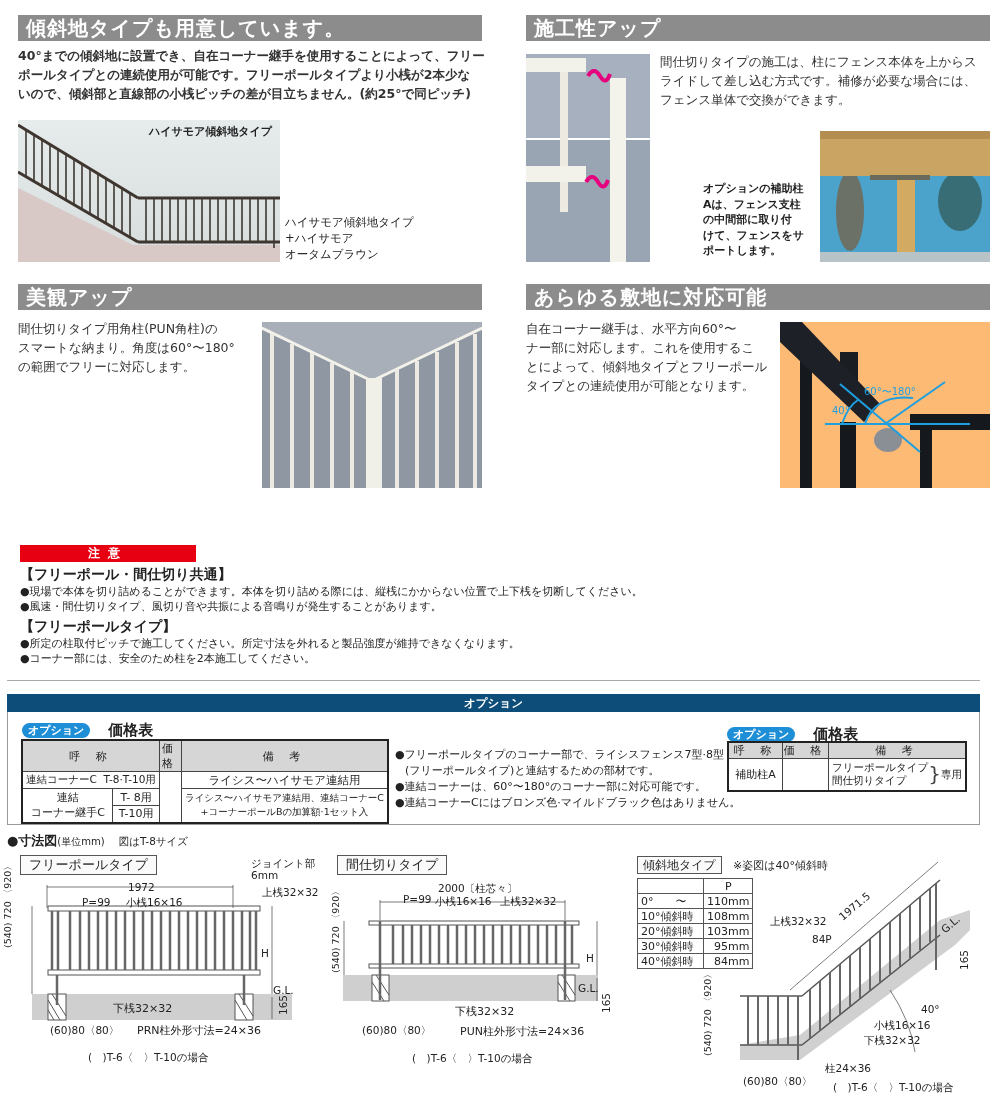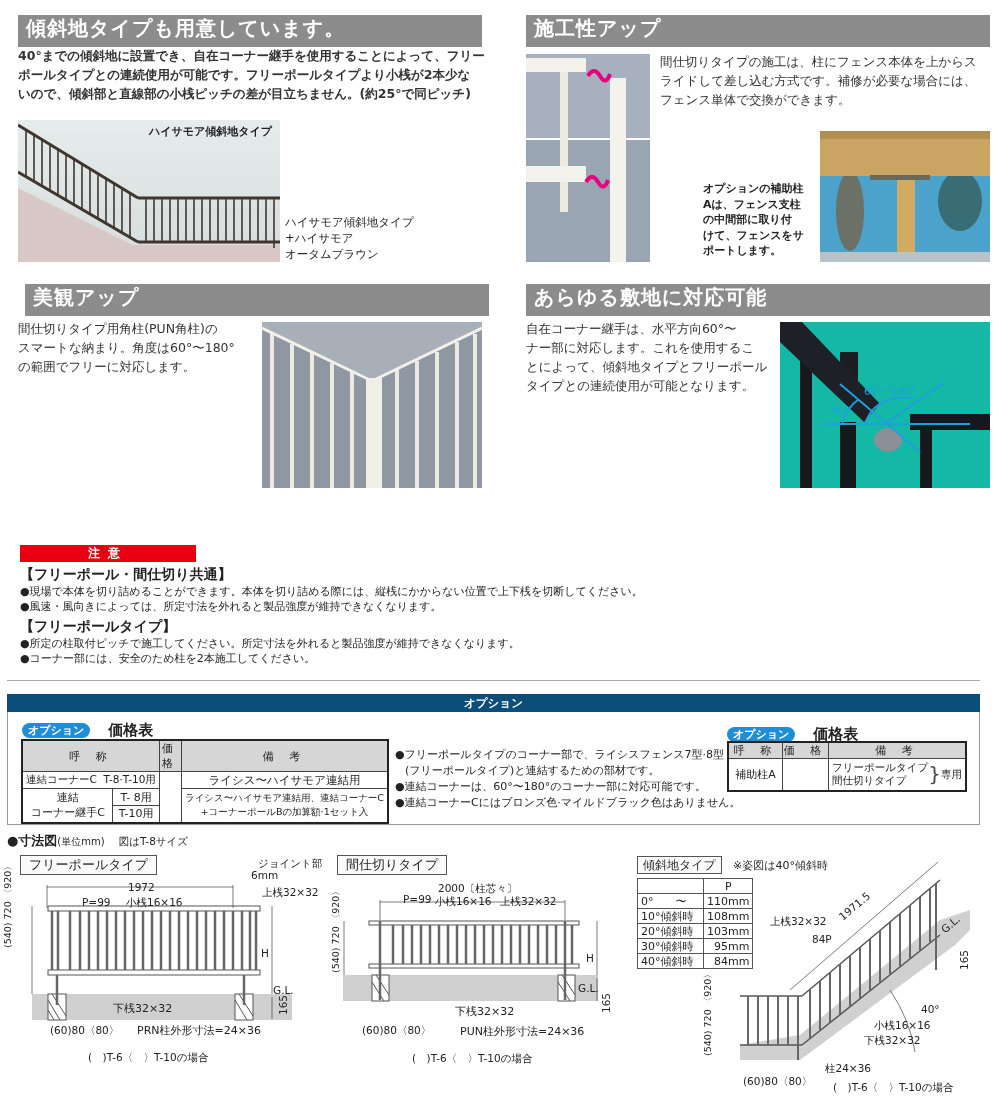--- a/index.html
+++ b/index.html
@@ -1,18 +1,18 @@
 <!DOCTYPE html>
 <html><head>
 <meta charset="utf-8">
 <style>
   * { box-sizing: border-box; margin: 0; padding: 0; }
   body { width: 1000px; height: 1110px; background: #fff; font-family: "DejaVu Sans", sans-serif; color: #222; position: relative; overflow: hidden; }
   .abs { position: absolute; }
-  .sec-head { position: absolute; background: #8c8c8c; color: #fff; font-weight: bold; font-size: 20px; line-height: 26px; height: 32px; padding-left: 8px; letter-spacing: 1px; }
+  .sec-head { position: absolute; background: #8c8c8c; color: #fff; font-weight: bold; font-size: 20px; line-height: 26px; height: 26px; padding-left: 8px; letter-spacing: 1px; }
   .body-text { position: absolute; font-size: 12.5px; line-height: 19px; color: #333; }
   .cap { position: absolute; font-size: 11.5px; line-height: 16px; color: #222; }
   .photo { position: absolute; overflow: hidden; }
   .caution-bar { position: absolute; left: 20px; top: 545px; width: 176px; height: 17px; background: #e60012; color: #fff; font-size: 12px; text-align: center; line-height: 17px; font-weight: bold; letter-spacing: 8px; }
   .caution { position: absolute; left: 20px; font-size: 11px; line-height: 14px; color: #222; }
   .caution.h { font-weight: bold; font-size: 14px; }
   .opt-band { position: absolute; left: 7px; top: 694px; width: 973px; height: 18px; background: #0d4d7a; color: #fff; font-weight: bold; font-size: 11.5px; line-height: 18px; text-align: center; }
   .opt-box { position: absolute; left: 7px; top: 712px; width: 973px; height: 113px; border-left: 1px solid #999; border-right: 1px solid #999; border-bottom: 1px solid #999; }
   .pill { display: inline-block; background: #1e8fd6; color: #fff; font-size: 11px; line-height: 15px; padding: 0 6px; border-radius: 8px; font-weight: bold; vertical-align: middle; }
   .pt-title { font-size: 15px; font-weight: bold; vertical-align: middle; margin-left: 18px; }
@@ -121,21 +121,21 @@
     <ellipse cx="30" cy="80" rx="14" ry="40" fill="#7a5b3c" opacity="0.7"></ellipse>
     <ellipse cx="140" cy="70" rx="22" ry="30" fill="#2c4a3a" opacity="0.6"></ellipse>
     <rect x="0" y="0" width="170" height="45" fill="#c9a463"></rect>
     <rect x="0" y="0" width="170" height="8" fill="#b48e50"></rect>
     <rect x="50" y="44" width="60" height="5" fill="#6a6a5a"></rect>
     <rect x="77" y="49" width="18" height="72" fill="#d2aa62"></rect>
     <rect x="0" y="121" width="170" height="10" fill="#b8c3c8"></rect>
   </svg>
 </div>
 
-<div class="sec-head" style="left:25px;top:284px;width:464px;">美観アップ</div>
+<div class="sec-head" style="left:18px;top:284px;width:464px;">美観アップ</div>
 <div class="body-text" style="left:18px;top:319px;width:250px;">
   <div>間仕切りタイプ用角柱(PUN角柱)の</div>
   <div>スマートな納まり。角度は60°〜180°</div>
   <div>の範囲でフリーに対応します。</div>
 </div>
 <div class="photo" style="left:262px;top:322px;width:220px;height:166px;background:#8f97a3;">
   <svg width="220" height="166" viewBox="0 0 220 166">
     <polygon points="0,0 220,0 220,8 112,58 0,8" fill="#a9afb8"></polygon>
     <g stroke="#f2f1ea" stroke-width="3">
       <line x1="0" y1="6" x2="108" y2="58"></line>
@@ -157,21 +157,21 @@
   </svg>
 </div>
 
 <div class="sec-head" style="left:526px;top:284px;width:464px;">あらゆる敷地に対応可能</div>
 <div class="body-text" style="left:526px;top:319px;width:250px;">
   <div>自在コーナー継手は、水平方向60°〜</div>
   <div>ナー部に対応します。これを使用するこ</div>
   <div>とによって、傾斜地タイプとフリーポール</div>
   <div>タイプとの連続使用が可能となります。</div>
 </div>
-<div class="photo" style="left:780px;top:322px;width:210px;height:166px;background:#14b8a6;">
+<div class="photo" style="left:780px;top:322px;width:210px;height:166px;background:#fdba74;">
   <svg width="210" height="166" viewBox="0 0 210 166">
     <rect x="20" y="30" width="12" height="136" fill="#15181c"></rect>
     <rect x="60" y="30" width="18" height="40" fill="#1a1d22"></rect>
     <polygon points="0,0 22,0 100,82 84,100 0,20" fill="#1d2127"></polygon>
     <rect x="60" y="100" width="16" height="66" fill="#15181c"></rect>
     <rect x="130" y="92" width="80" height="16" fill="#15181c"></rect>
     <rect x="140" y="108" width="12" height="58" fill="#15181c"></rect>
     <ellipse cx="108" cy="118" rx="14" ry="12" fill="#8a8f96"></ellipse>
     <g stroke="#1e9fe0" stroke-width="2" fill="none">
       <line x1="45" y1="102" x2="190" y2="102"></line>
@@ -181,21 +181,21 @@
       <path d="M85 102 q10 -30 48 -26"></path>
     </g>
     <text x="84" y="73" font-size="10" fill="#1e9fe0" font-family="DejaVu Sans, sans-serif">60°〜180°</text>
     <text x="52" y="92" font-size="10" fill="#1e9fe0" font-family="DejaVu Sans, sans-serif">40°</text>
   </svg>
 </div>
 
 <div class="caution-bar">注意</div>
 <div class="caution h" style="top:567px;">【フリーポール・間仕切り共通】</div>
 <div class="caution" style="top:585px;">●現場で本体を切り詰めることができます。本体を切り詰める際には、縦桟にかからない位置で上下桟を切断してください。</div>
-<div class="caution" style="top:600px;">●風速・風向きによっては、所定寸法を外れると製品強度が維持できなくなります。</div>
+<div class="caution" style="top:600px;">●風速・間仕切りタイプ、風切り音や共振による音鳴りが発生することがあります。</div>
 <div class="caution h" style="top:619px;">【フリーポールタイプ】</div>
 <div class="caution" style="top:637px;">●所定の柱取付ピッチで施工してください。所定寸法を外れると製品強度が維持できなくなります。</div>
 <div class="caution" style="top:652px;">●コーナー部には、安全のため柱を2本施工してください。</div>
 
 <div class="abs" style="left:7px;top:680px;width:973px;border-top:1px solid #aaa;"></div>
 
 <div class="opt-band">オプション</div>
 <div class="opt-box"></div>
 
 <div class="abs" style="left:22px;top:720px;">
@@ -311,21 +311,21 @@
       <line x1="47" y1="5" x2="47" y2="28"></line>
       <line x1="233" y1="5" x2="233" y2="28"></line>
     <line x1="32" y1="26" x2="32" y2="114"></line>
       <line x1="272" y1="26" x2="272" y2="114"></line>
     <line x1="272" y1="117" x2="272" y2="139"></line>
   </g>
 </svg>
 <div class="dt" style="left:128px;top:881px;">1972</div>
 <div class="dt" style="left:82px;top:896px;">P=99</div>
 <div class="dt" style="left:126px;top:896px;">小桟16×16</div>
-<div class="dt" style="left:258px;top:857px;">ジョイント部</div>
+<div class="dt" style="left:251px;top:857px;">ジョイント部</div>
 <div class="dt" style="left:251px;top:869px;">6mm</div>
 <div class="dt" style="left:262px;top:886px;">上桟32×32</div>
 <div class="dt" style="left:2px;top:948px;transform:rotate(-90deg);transform-origin:left top;font-size:9.5px;">(540) 720 〈920〉</div>
 <div class="dt" style="left:261px;top:947px;">H</div>
 <div class="dt" style="left:273px;top:984px;">G.L.</div>
 <div class="dt" style="left:277px;top:1015px;transform:rotate(-90deg);transform-origin:left top;">165</div>
 <div class="dt" style="left:113px;top:1001px;font-size:11px;">下桟32×32</div>
 <div class="dt" style="left:50px;top:1024px;">(60)80〈80〉</div>
 <div class="dt" style="left:137px;top:1023px;font-size:11px;">PRN柱外形寸法=24×36</div>
 <div class="dt" style="left:88px;top:1051px;">(　)T-6〈　〉T-10の場合</div>

